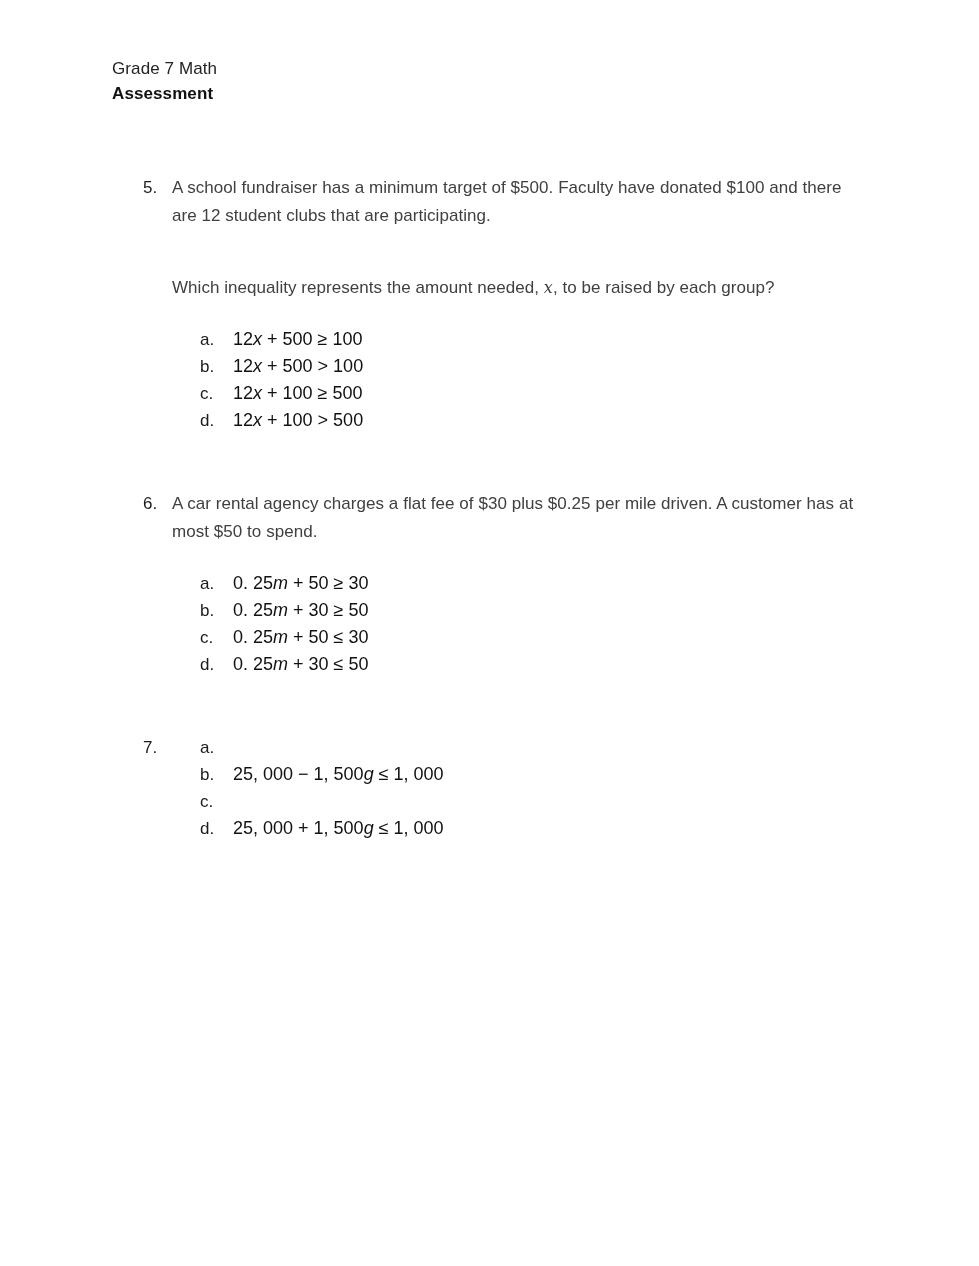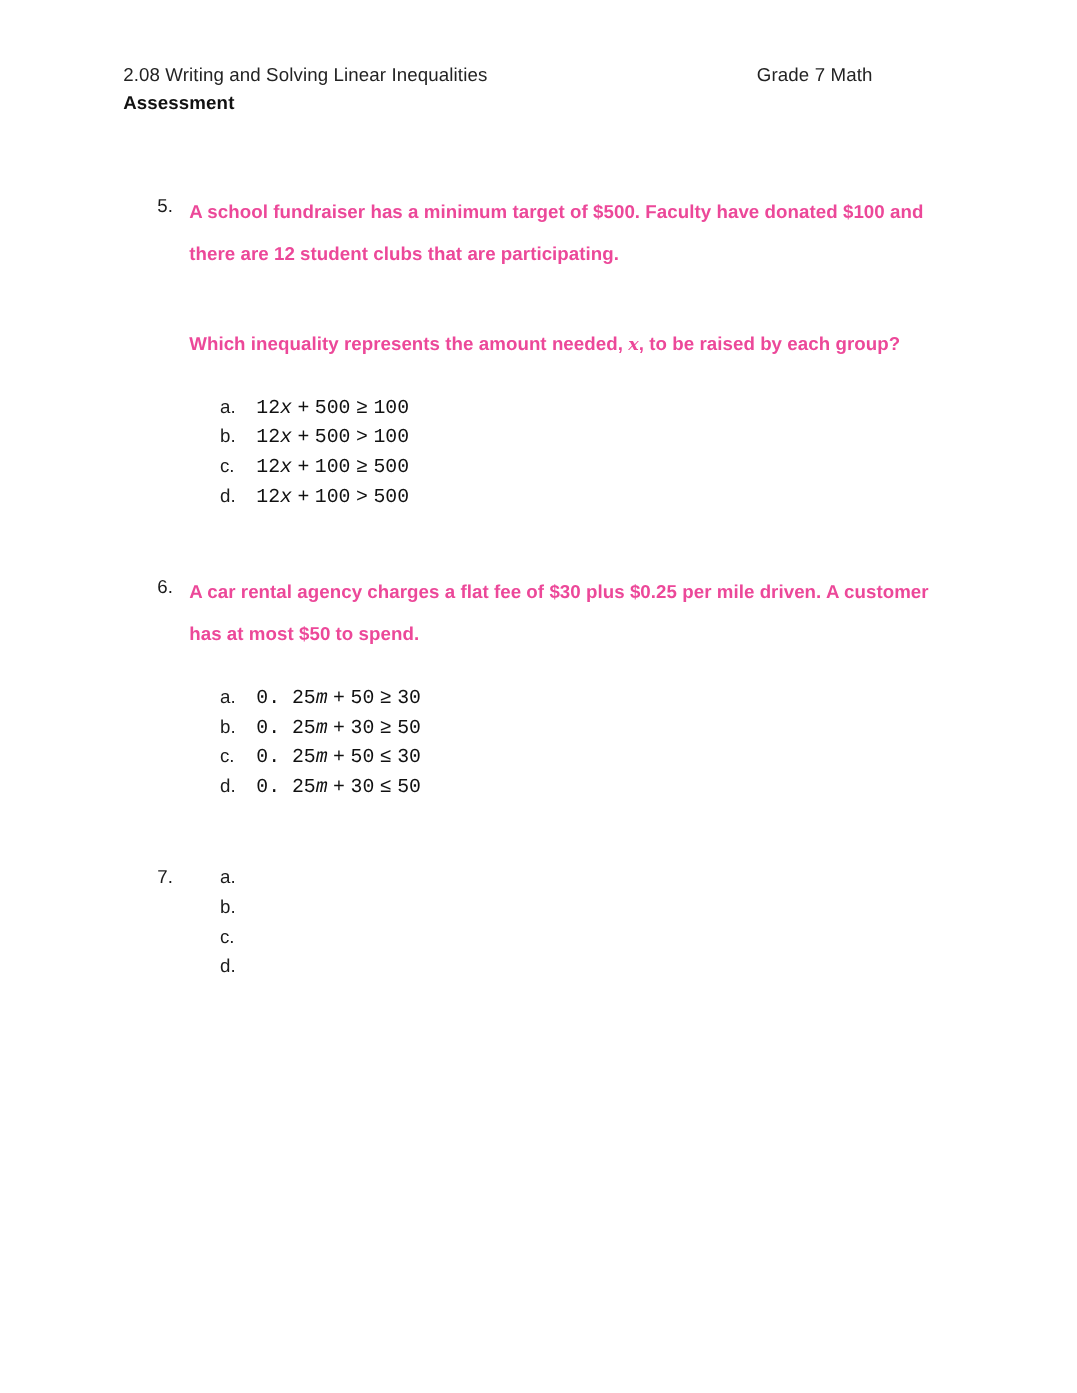--- a/index.html
+++ b/index.html
@@ -82,25 +82,24 @@
     text-align: left;
   }
 
   .q-body {
     margin-left: 29px;
     max-width: 694px;
   }
 
   .q-para {
     font-size: 17px;
-    line-height: 38px;
-    color: #ec4899;
+    line-height: 28px;
+    color: #404040;
     letter-spacing: 0.05px;
     margin: 0;
-    font-weight: bold;
   }
   .q-para + .q-para {
     margin-top: 44px;
   }
 
   
   .var {
     font-family: "DejaVu Serif", "Liberation Serif", serif;
     font-style: italic;
     font-size: 16px;
@@ -117,40 +116,39 @@
     align-items: baseline;
     height: 27px;
     line-height: 27px;
   }
   .choice-letter {
     flex: 0 0 33px;
     font-size: 17px;
     color: #1b1b1b;
   }
   .choice-math {
-    font-family: Liberation Mono, monospace;
+    font-family: Liberation Sans, sans-serif;
     font-size: 18px;
     color: #111111;
     white-space: nowrap;
   }
   .choice-math .mi {
     font-style: italic;
   }
   .choice-math .mo {
     padding: 0 5px;
   }
 </style>
 </head>
 <body>
 
 <div class="page">
 
   <div class="doc-header">
     <div class="header-row">
-      <span class="header-title-left">2.08 Writing and Solving Linear Inequalities</span>
       <span class="header-title-right">Grade 7 Math</span>
     </div>
     <div class="header-sub">Assessment</div>
   </div>
 
   <div class="questions">
       <div class="question">
         <div class="q-number">5.</div>
         <div class="q-body">
           <p class="q-para">A school fundraiser has a minimum target of $500. Faculty have donated $100 and there are 12 student clubs that are participating.</p>
@@ -201,25 +199,27 @@
       </div>
       <div class="question">
         <div class="q-number">7.</div>
         <div class="q-body">
           <ul class="choices">
             <li class="choice">
               <span class="choice-letter">a.</span>
             </li>
             <li class="choice">
               <span class="choice-letter">b.</span>
+              <span class="choice-math"><span>25, 000</span><span class="mo">−</span><span>1, 500</span><span class="mi">g</span><span class="mo">≤</span><span>1, 000</span></span>
             </li>
             <li class="choice">
               <span class="choice-letter">c.</span>
             </li>
             <li class="choice">
               <span class="choice-letter">d.</span>
+              <span class="choice-math"><span>25, 000</span><span class="mo">+</span><span>1, 500</span><span class="mi">g</span><span class="mo">≤</span><span>1, 000</span></span>
             </li>
           </ul>
         </div>
       </div>
     </div>
 
 </div>
 
 </body></html>

